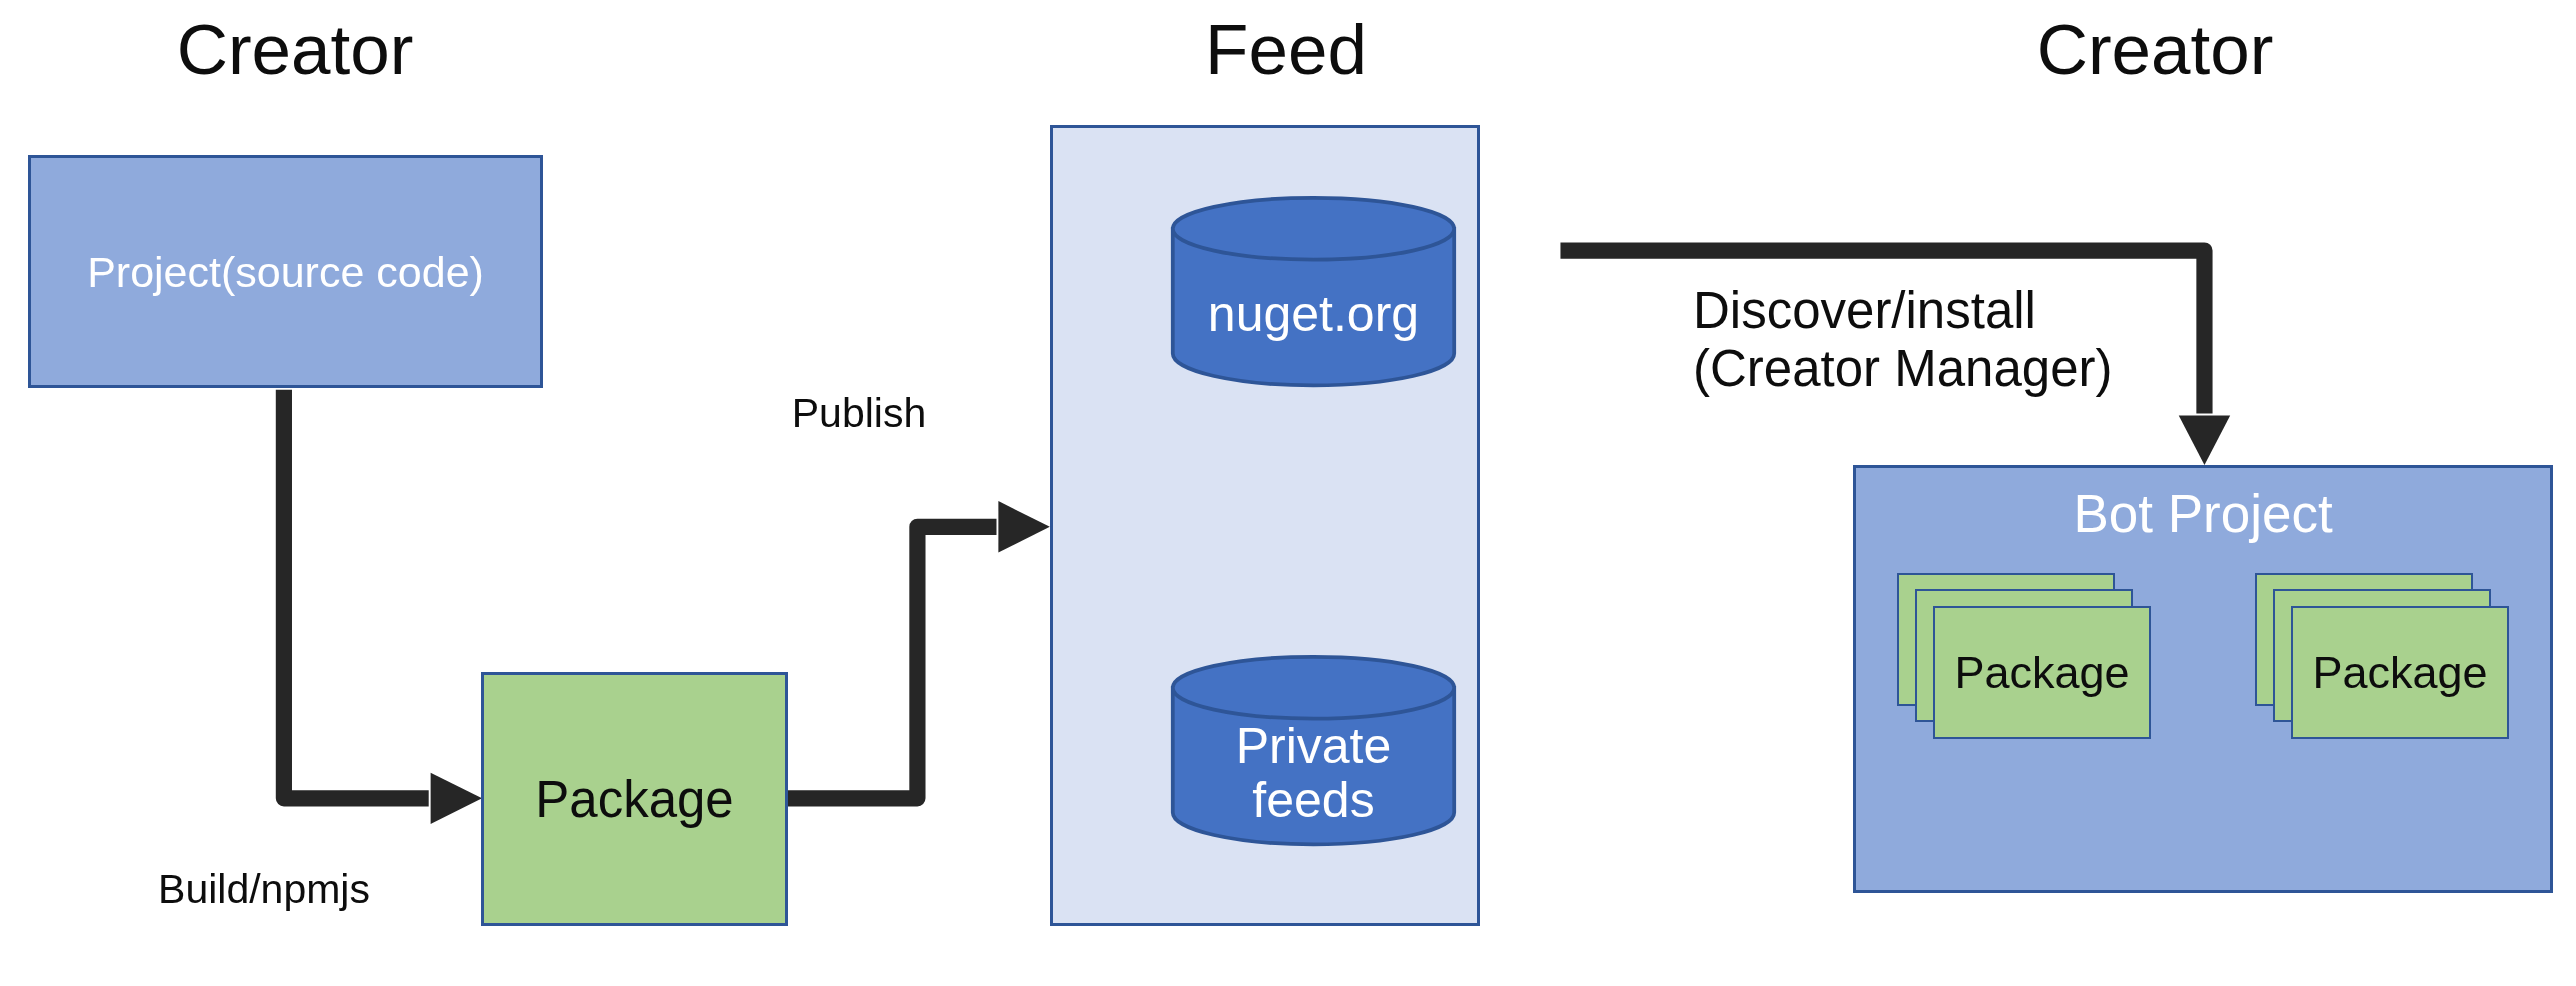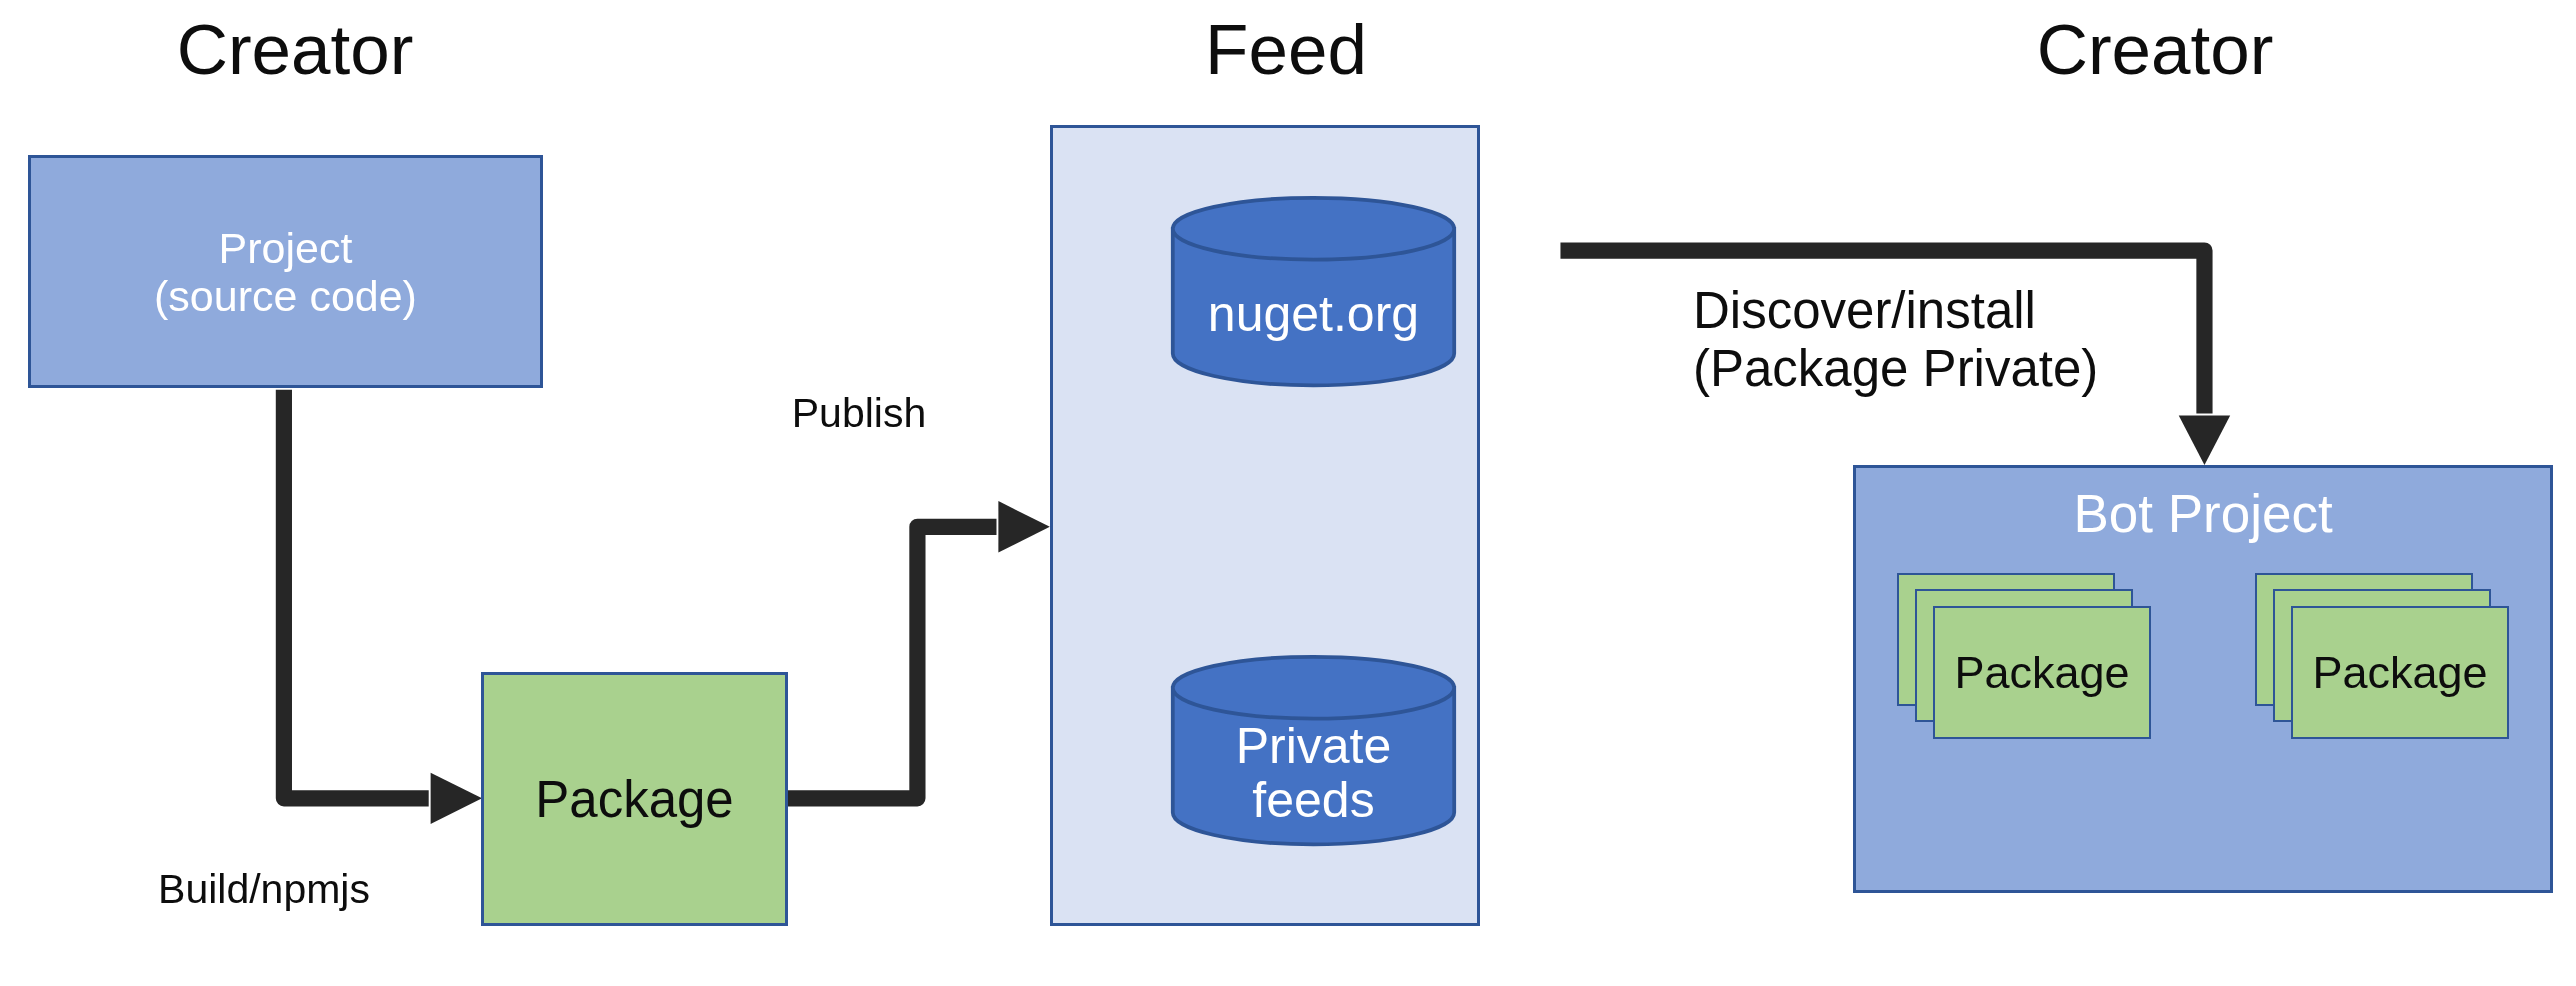--- a/index.html
+++ b/index.html
@@ -28,21 +28,21 @@
     position: absolute;
     border: 3.8px solid var(--border-dark-blue);
     display: flex;
     align-items: center;
     justify-content: center;
     text-align: center;
   }
   .box.blue  { background: var(--box-blue);  color: #ffffff; }
   .box.green { background: var(--box-green); color: #0d0d0d; }
 
-  #project-box    { left: 28px;  top: 155px; width: 515px; height: 233px; font-size: 43px; line-height: 48px; flex-direction: column; }
+  #project-box    { left: 28px;  top: 155px; width: 515px; height: 233px; font-size: 43px; line-height: 48px; flex-direction: row; }
   #package-box    { left: 481px; top: 672px; width: 307px; height: 254px; font-size: 51px; }
 
   #feed-container {
     position: absolute;
     left: 1050px; top: 125px; width: 430px; height: 801px;
     background: var(--container-light-blue);
     border: 3.8px solid var(--border-dark-blue);
   }
 
   .cylinder { position: absolute; left: 116px; width: 289px; height: 197px; }
@@ -160,21 +160,21 @@
         <ellipse cx="153" cy="37" rx="150" ry="33" fill="#4472C4" stroke="#2E5597" stroke-width="4"></ellipse>
       </svg>
       <div class="cyl-label">Private
 feeds</div>
     </div>
 
   </div>
 
   <div id="discover-label">
     <div>Discover/install</div>
-    <div>(Package Private)</div>
+    <div>(Creator Manager)</div>
   </div>
 
   <div id="bot-project-box">
     <div id="bot-project-title">Bot Project</div>
 
     <div id="package-stack-left" class="package-stack">
       <div class="stack-card back"></div>
       <div class="stack-card middle"></div>
       <div class="stack-card front">
         <span>Package</span>

